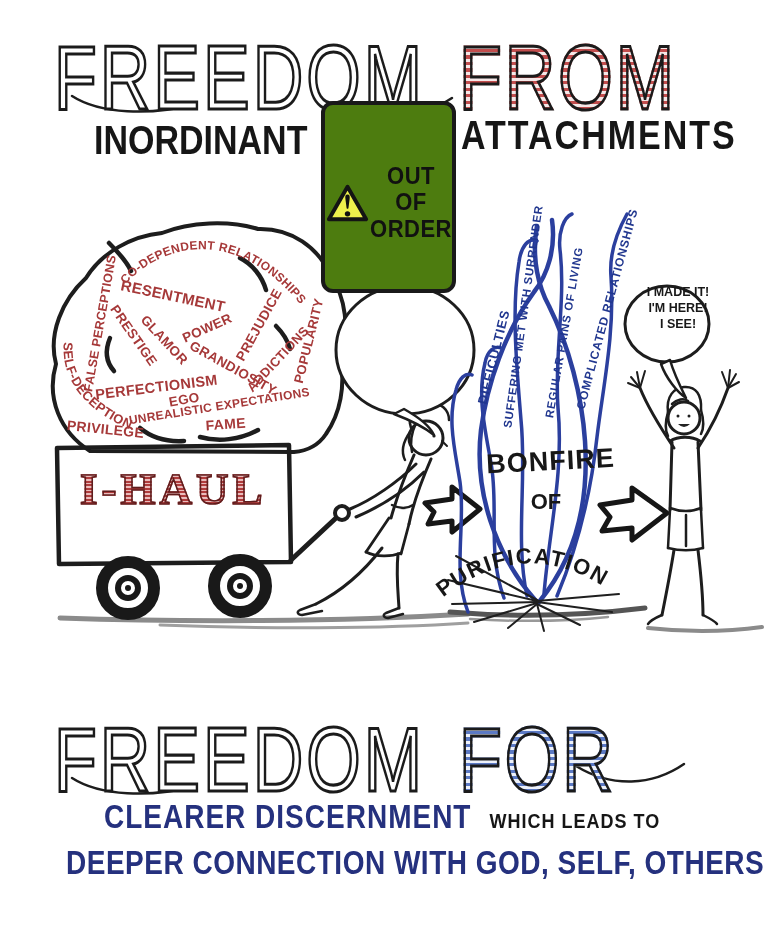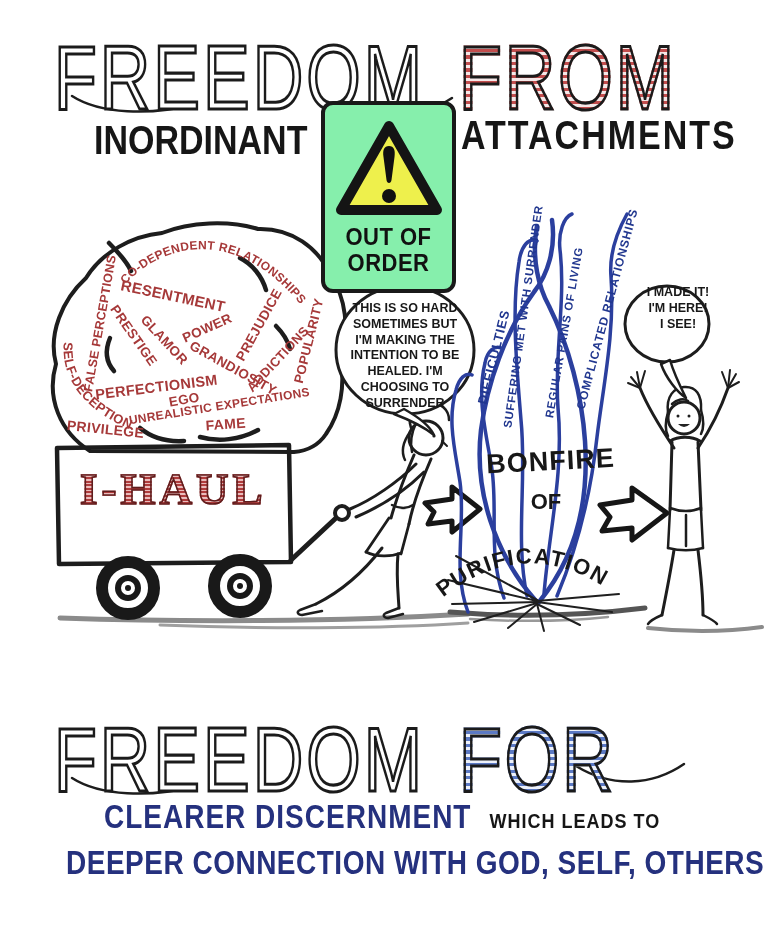--- a/index.html
+++ b/index.html
@@ -24,22 +24,22 @@
                     -webkit-background-clip:text; background-clip:text; color:transparent;
                     -webkit-text-stroke:2.4px #1b1b1b; }
   }
   .subtitle { position:absolute; font-weight:700; font-size:34px; color:#161616;
               transform:scaleY(1.18); transform-origin:left top; z-index:2; white-space:nowrap; }
   .subtitle-left  { left:94px;  top:117px; }
   .subtitle-right { left:461px; top:112px; letter-spacing:2px; }
 
   
   .sign { position:absolute; left:321px; top:101px; width:135px; height:192px; box-sizing:border-box;
-          border:4px solid #191919; border-radius:12px; background:#86efac; display:flex;
-          flex-direction:column; align-items:center; z-index:3; }
+          border:4px solid #191919; border-radius:12px; background:#4d7c0f; display:flex;
+          align-items:center; z-index:3; }
   .sign svg { margin-top:11px; }
   .sign-text { margin-top:4px; font-weight:700; font-size:22px; line-height:1.1; text-align:center;
                color:#111; transform:scaleY(1.1); transform-origin:center top; letter-spacing:0.5px; }
   .sign-text span { display:block; }
 
   
   .bubble-text { position:absolute; font-weight:700; font-size:12.5px; line-height:1.26; color:#181818;
                  text-align:center; white-space:pre-line; z-index:3; }
   .bubble1 { left:340px; top:301px; width:130px; }
   .bubble2 { left:624px; top:285px; width:88px;margin-left:10px; }
@@ -277,27 +277,20 @@
       <path d="M 58 10 L 106 94 L 10 94 Z" fill="#eef04c" stroke="#141414" stroke-width="10" stroke-linejoin="round"></path>
       <path d="M 58 30 C 63 30 64.5 34 63.5 41 L 60.5 64 C 60 68 56 68 55.5 64 L 52.5 41 C 51.5 34 53 30 58 30 Z" fill="#101010"></path>
       <circle cx="58" cy="80" r="7" fill="#101010"></circle>
     </svg>
     <div class="sign-text">
       <span>OUT OF</span>
       <span>ORDER</span>
     </div>
   </div>
 
-  <div class="bubble-text bubble1">THIS IS SO HARD
-SOMETIMES BUT
-I'M MAKING THE
-INTENTION TO BE
-HEALED. I'M
-CHOOSING TO
-SURRENDER</div>
   <div class="bubble-text bubble2">I MADE IT!
 I'M HERE!
 I SEE!</div>
 
   <div class="ihaul striped-ihaul">I-HAUL</div>
 
   <div class="title title-bottom">
     <span class="hollow">FREEDOM</span>
     <span class="striped-blue">FOR</span>
   </div>

